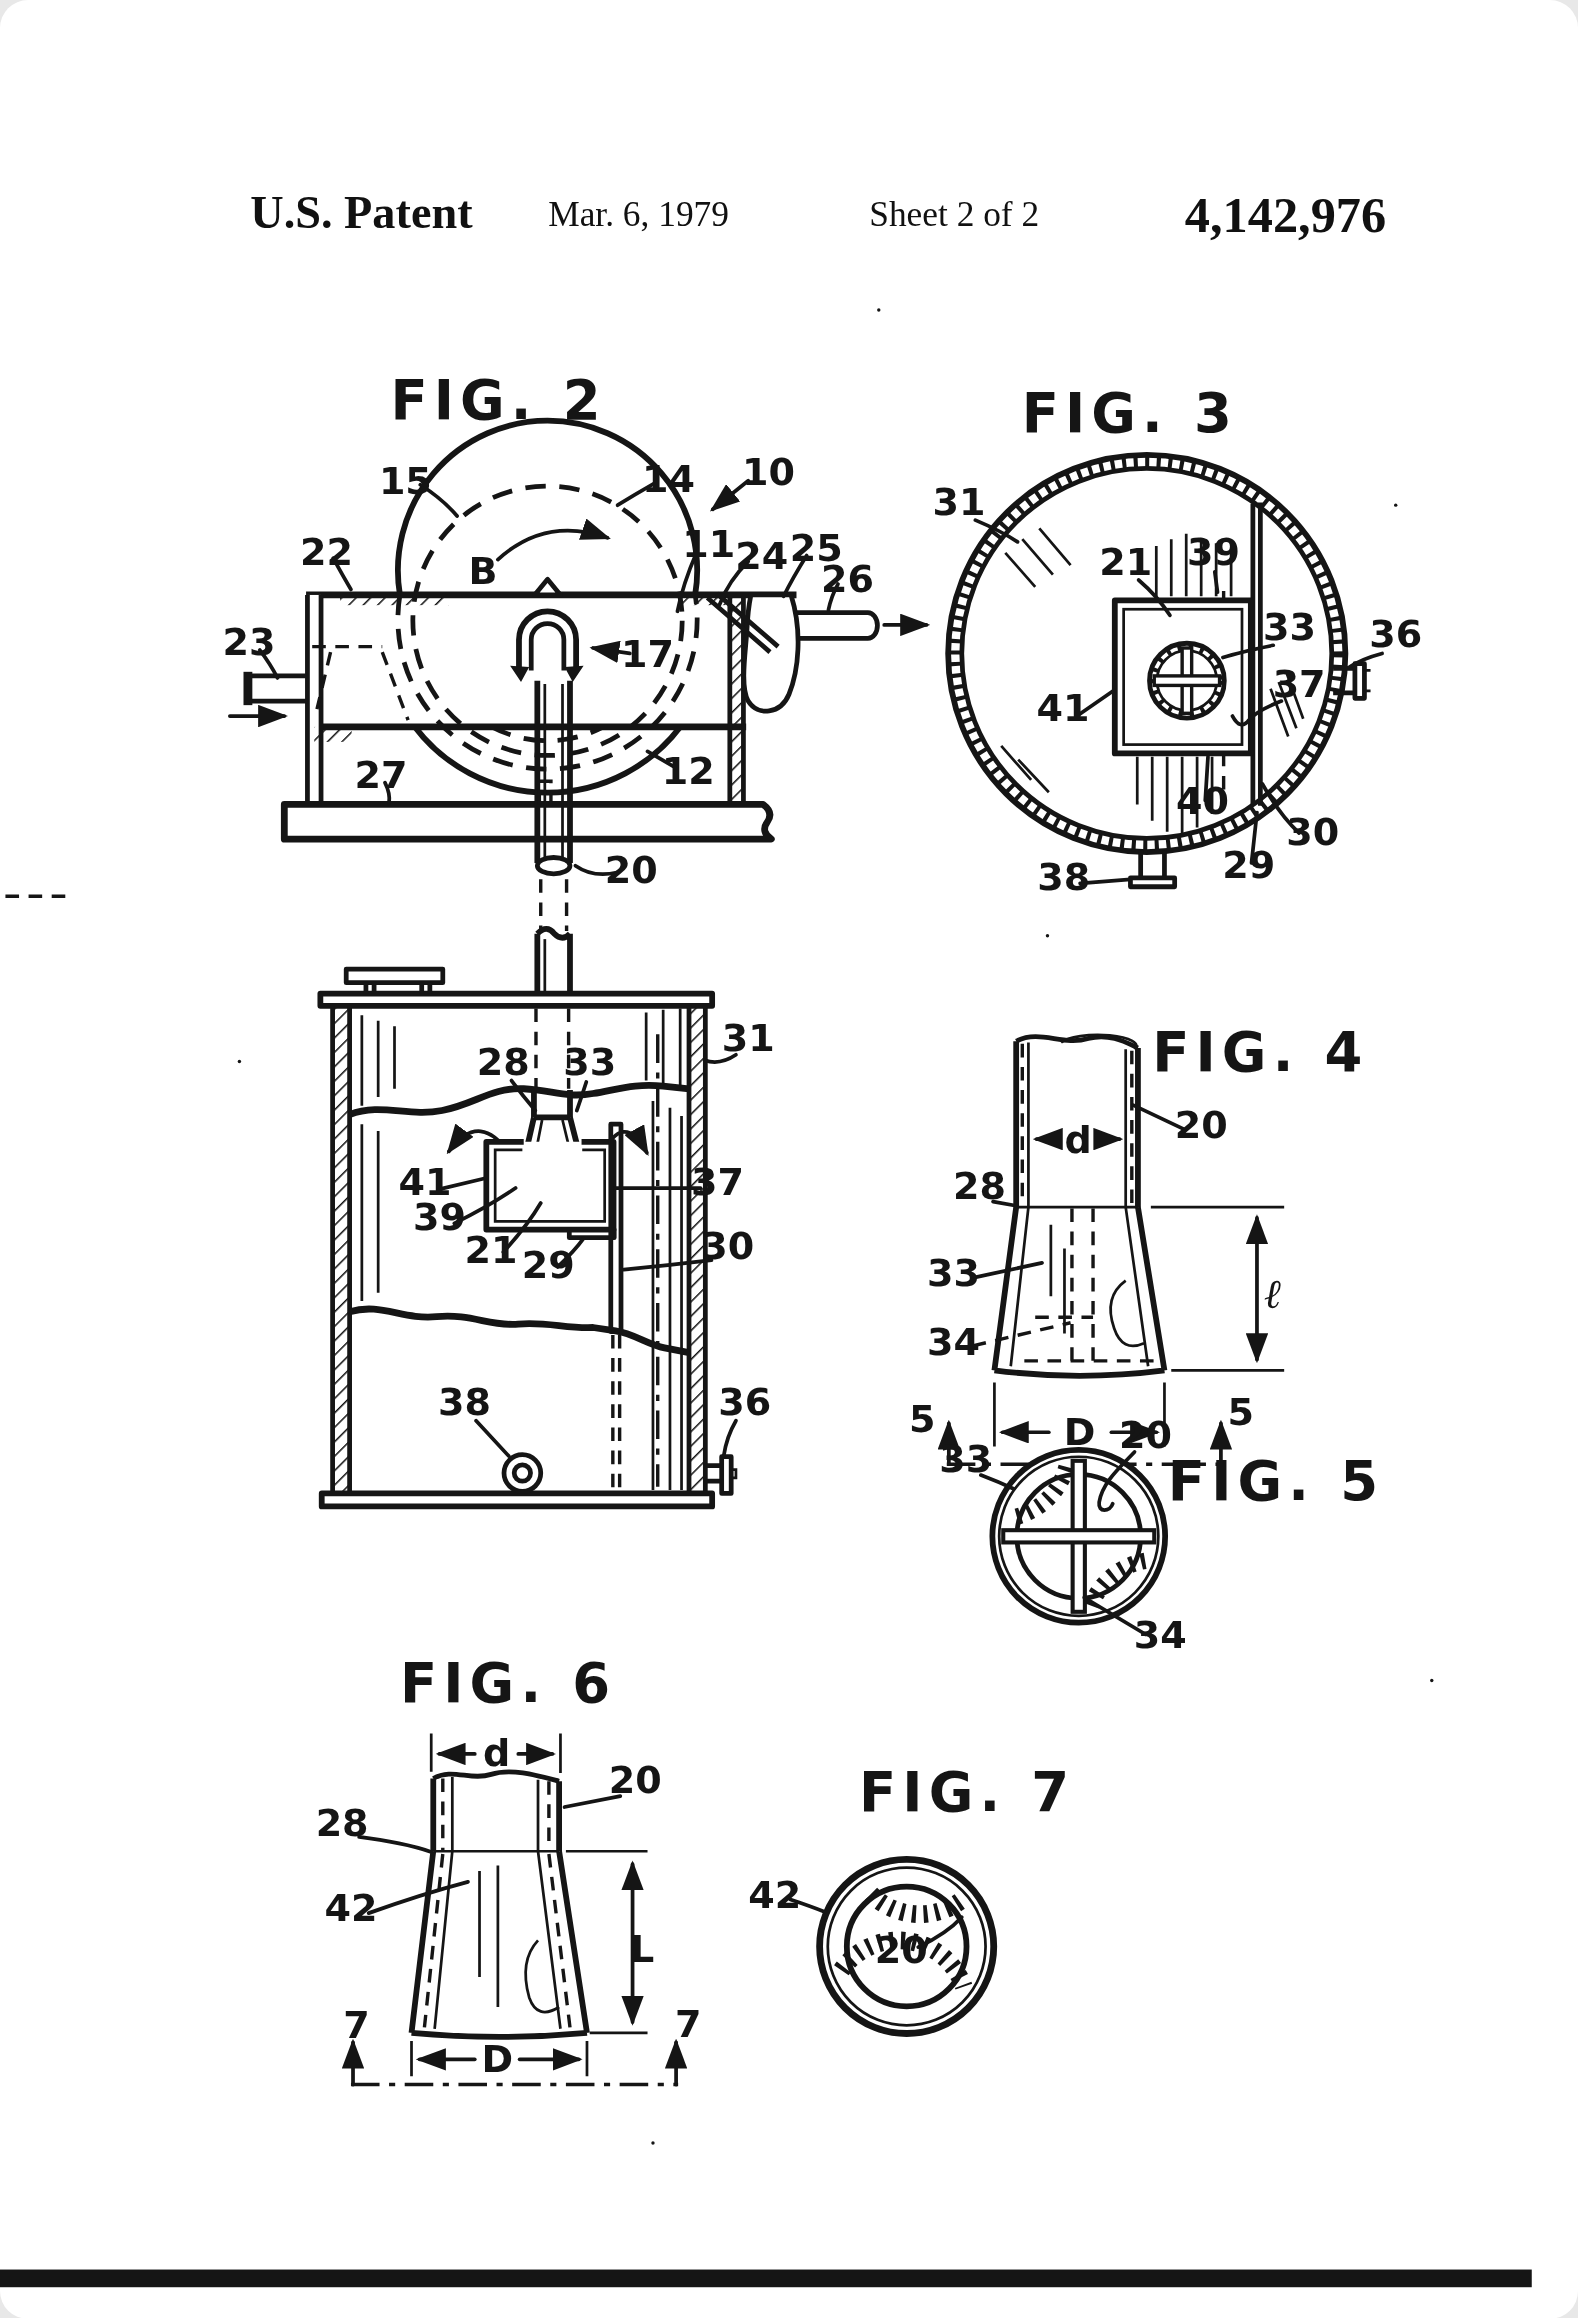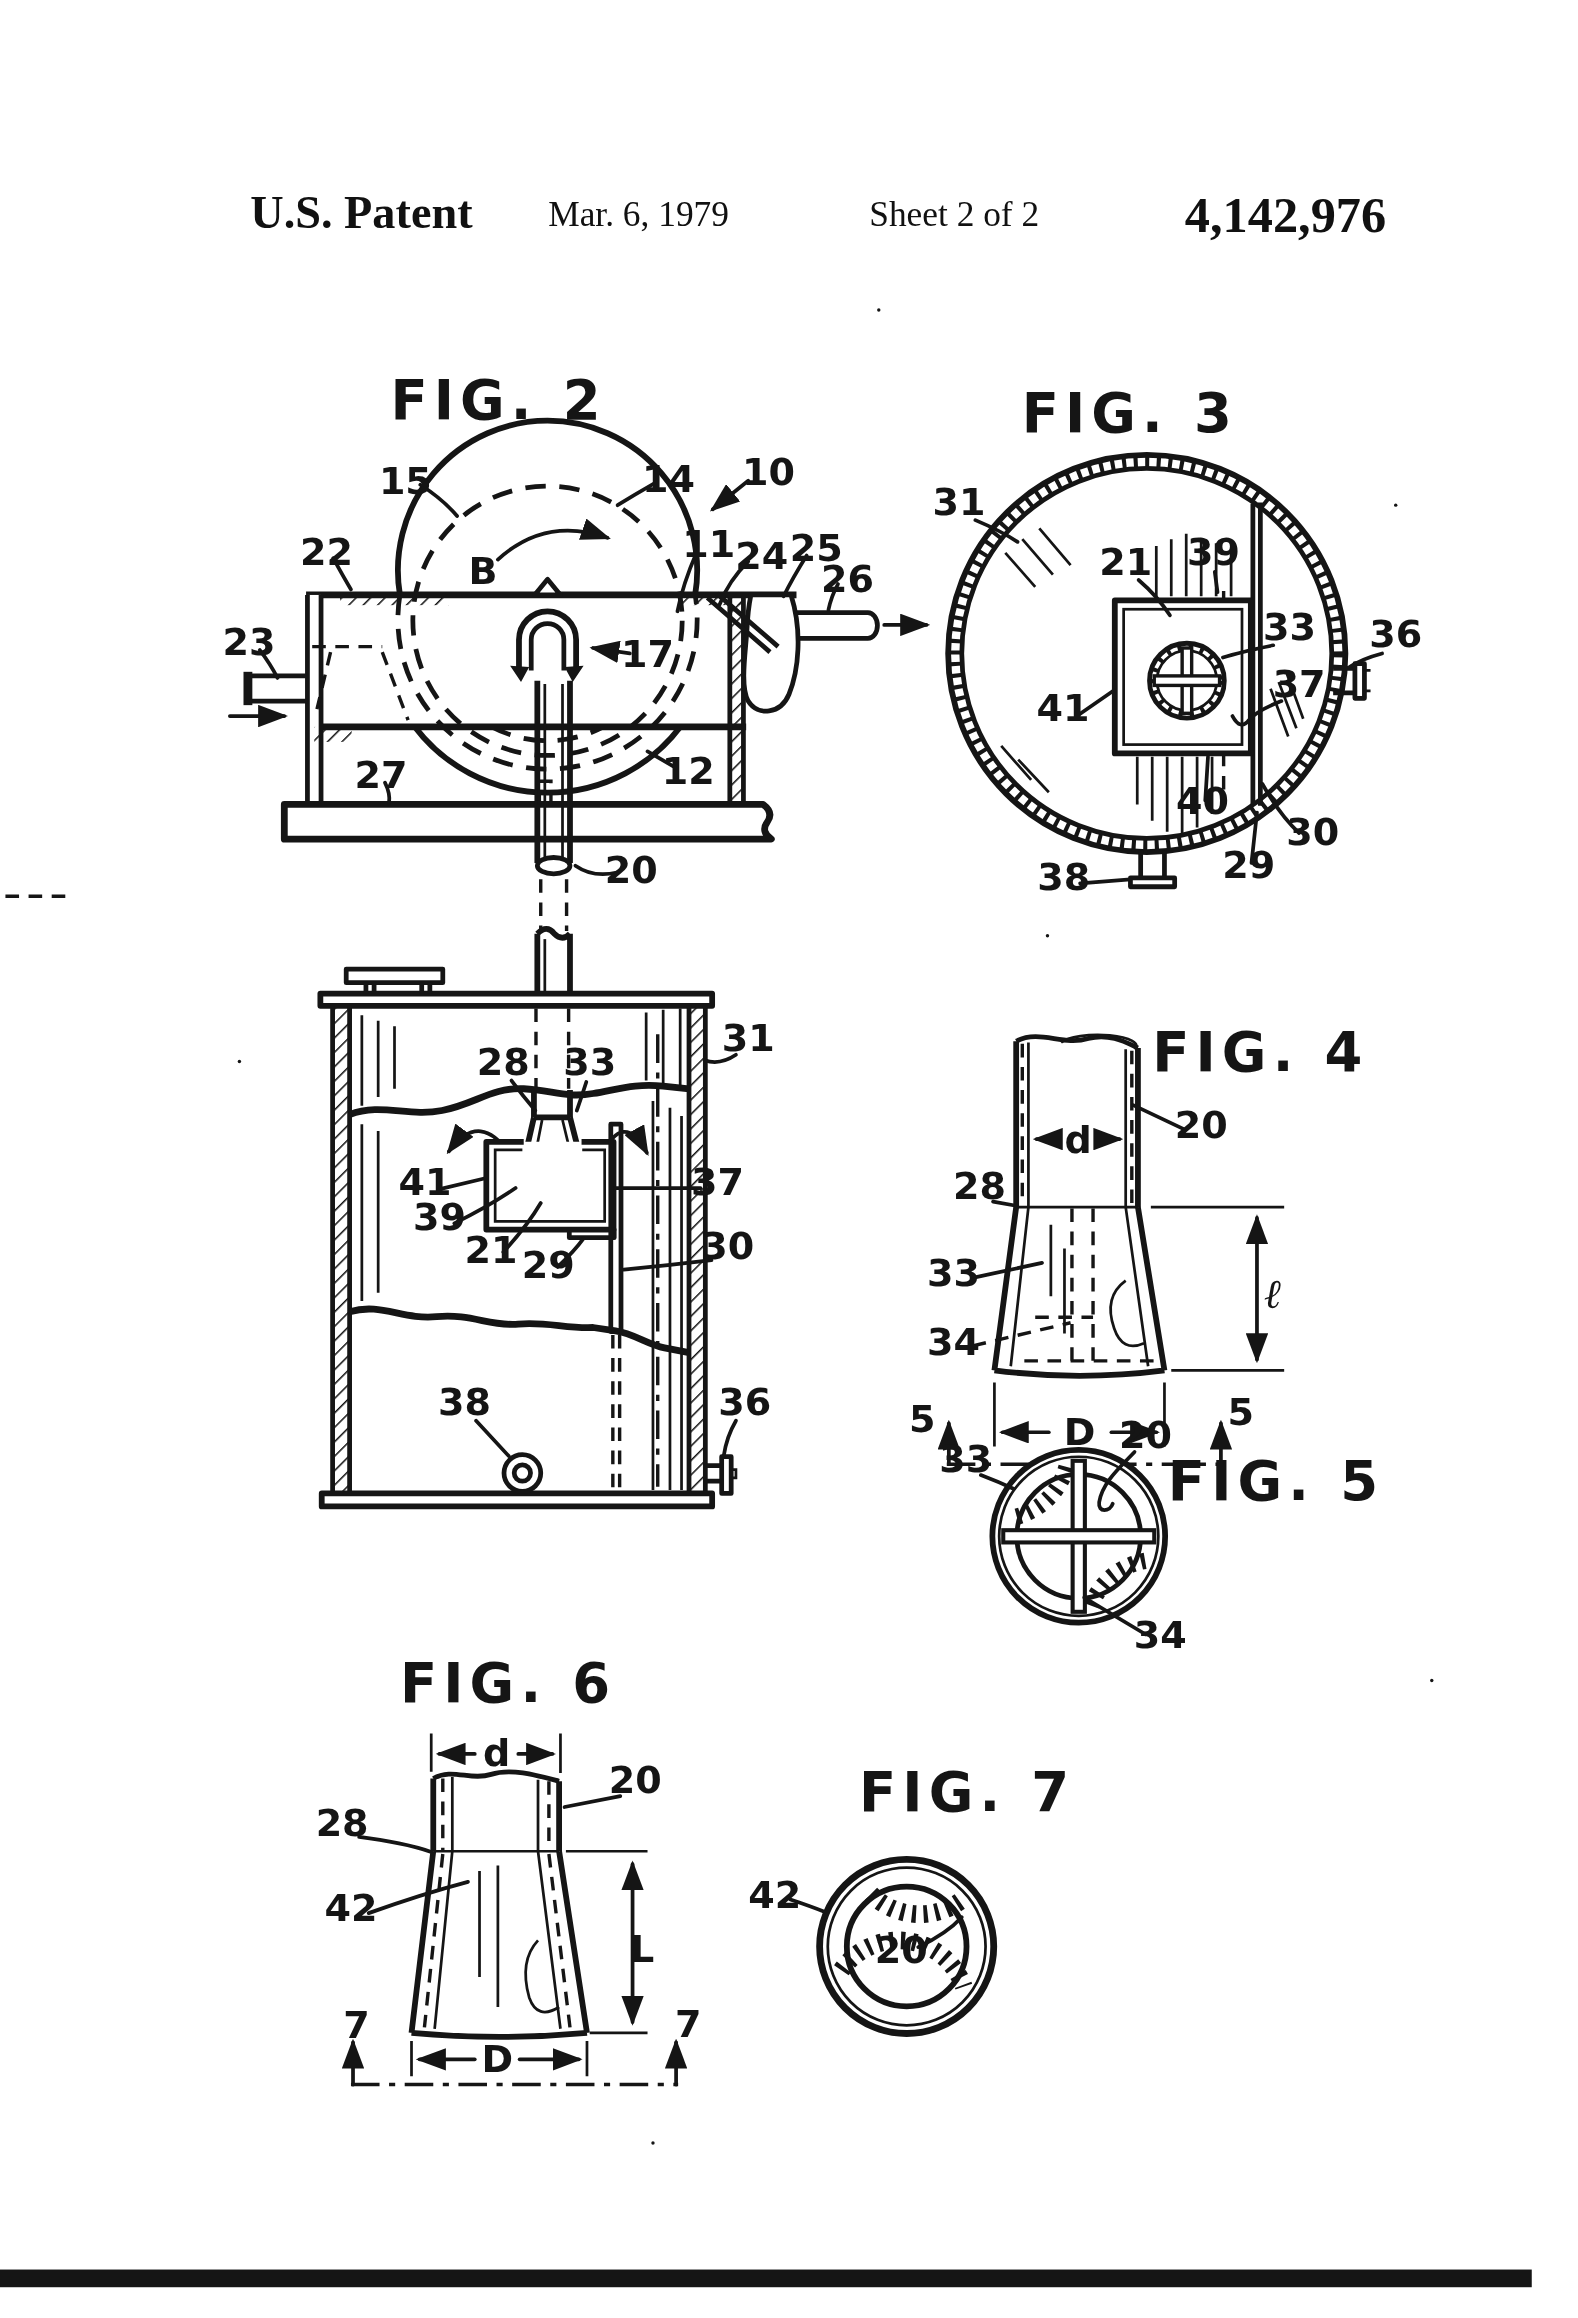--- a/index.html
+++ b/index.html
@@ -1,16 +1,16 @@
 <!DOCTYPE html>
 <html style="font-size:11px"><head>
 <meta charset="utf-8">
 <style>
   html,body{margin:0;padding:0;background:#e8e8e8;}
-  .page{position:relative;width:1578px;height:2319px;background:#ffffff;margin:0 auto;overflow:hidden;}
+  .page{position:relative;width:1578px;height:2319px;background:#ffffff;margin:0 auto;overflow:hidden;border-radius:28px;}
   svg{position:absolute;left:0;top:0;}
   .o{stroke:#151515;fill:none;stroke-width:7;stroke-linejoin:round;}
   .o8{stroke:#151515;fill:none;stroke-width:8.5;stroke-linejoin:round;}
   .o9{stroke:#151515;fill:none;stroke-width:10;stroke-linejoin:round;}
   .thin{stroke:#151515;fill:none;stroke-width:4;}
   .led{stroke:#151515;fill:none;stroke-width:5.5;stroke-linecap:round;}
   .dsh{stroke:#151515;fill:none;stroke-width:7;stroke-dasharray:30 20;}
   .dshf{stroke:#151515;fill:none;stroke-width:5;stroke-dasharray:20 14;}
   .ddot{stroke:#151515;fill:none;stroke-width:5;stroke-dasharray:42 14 9 14;}
   .wf{fill:#ffffff;}

